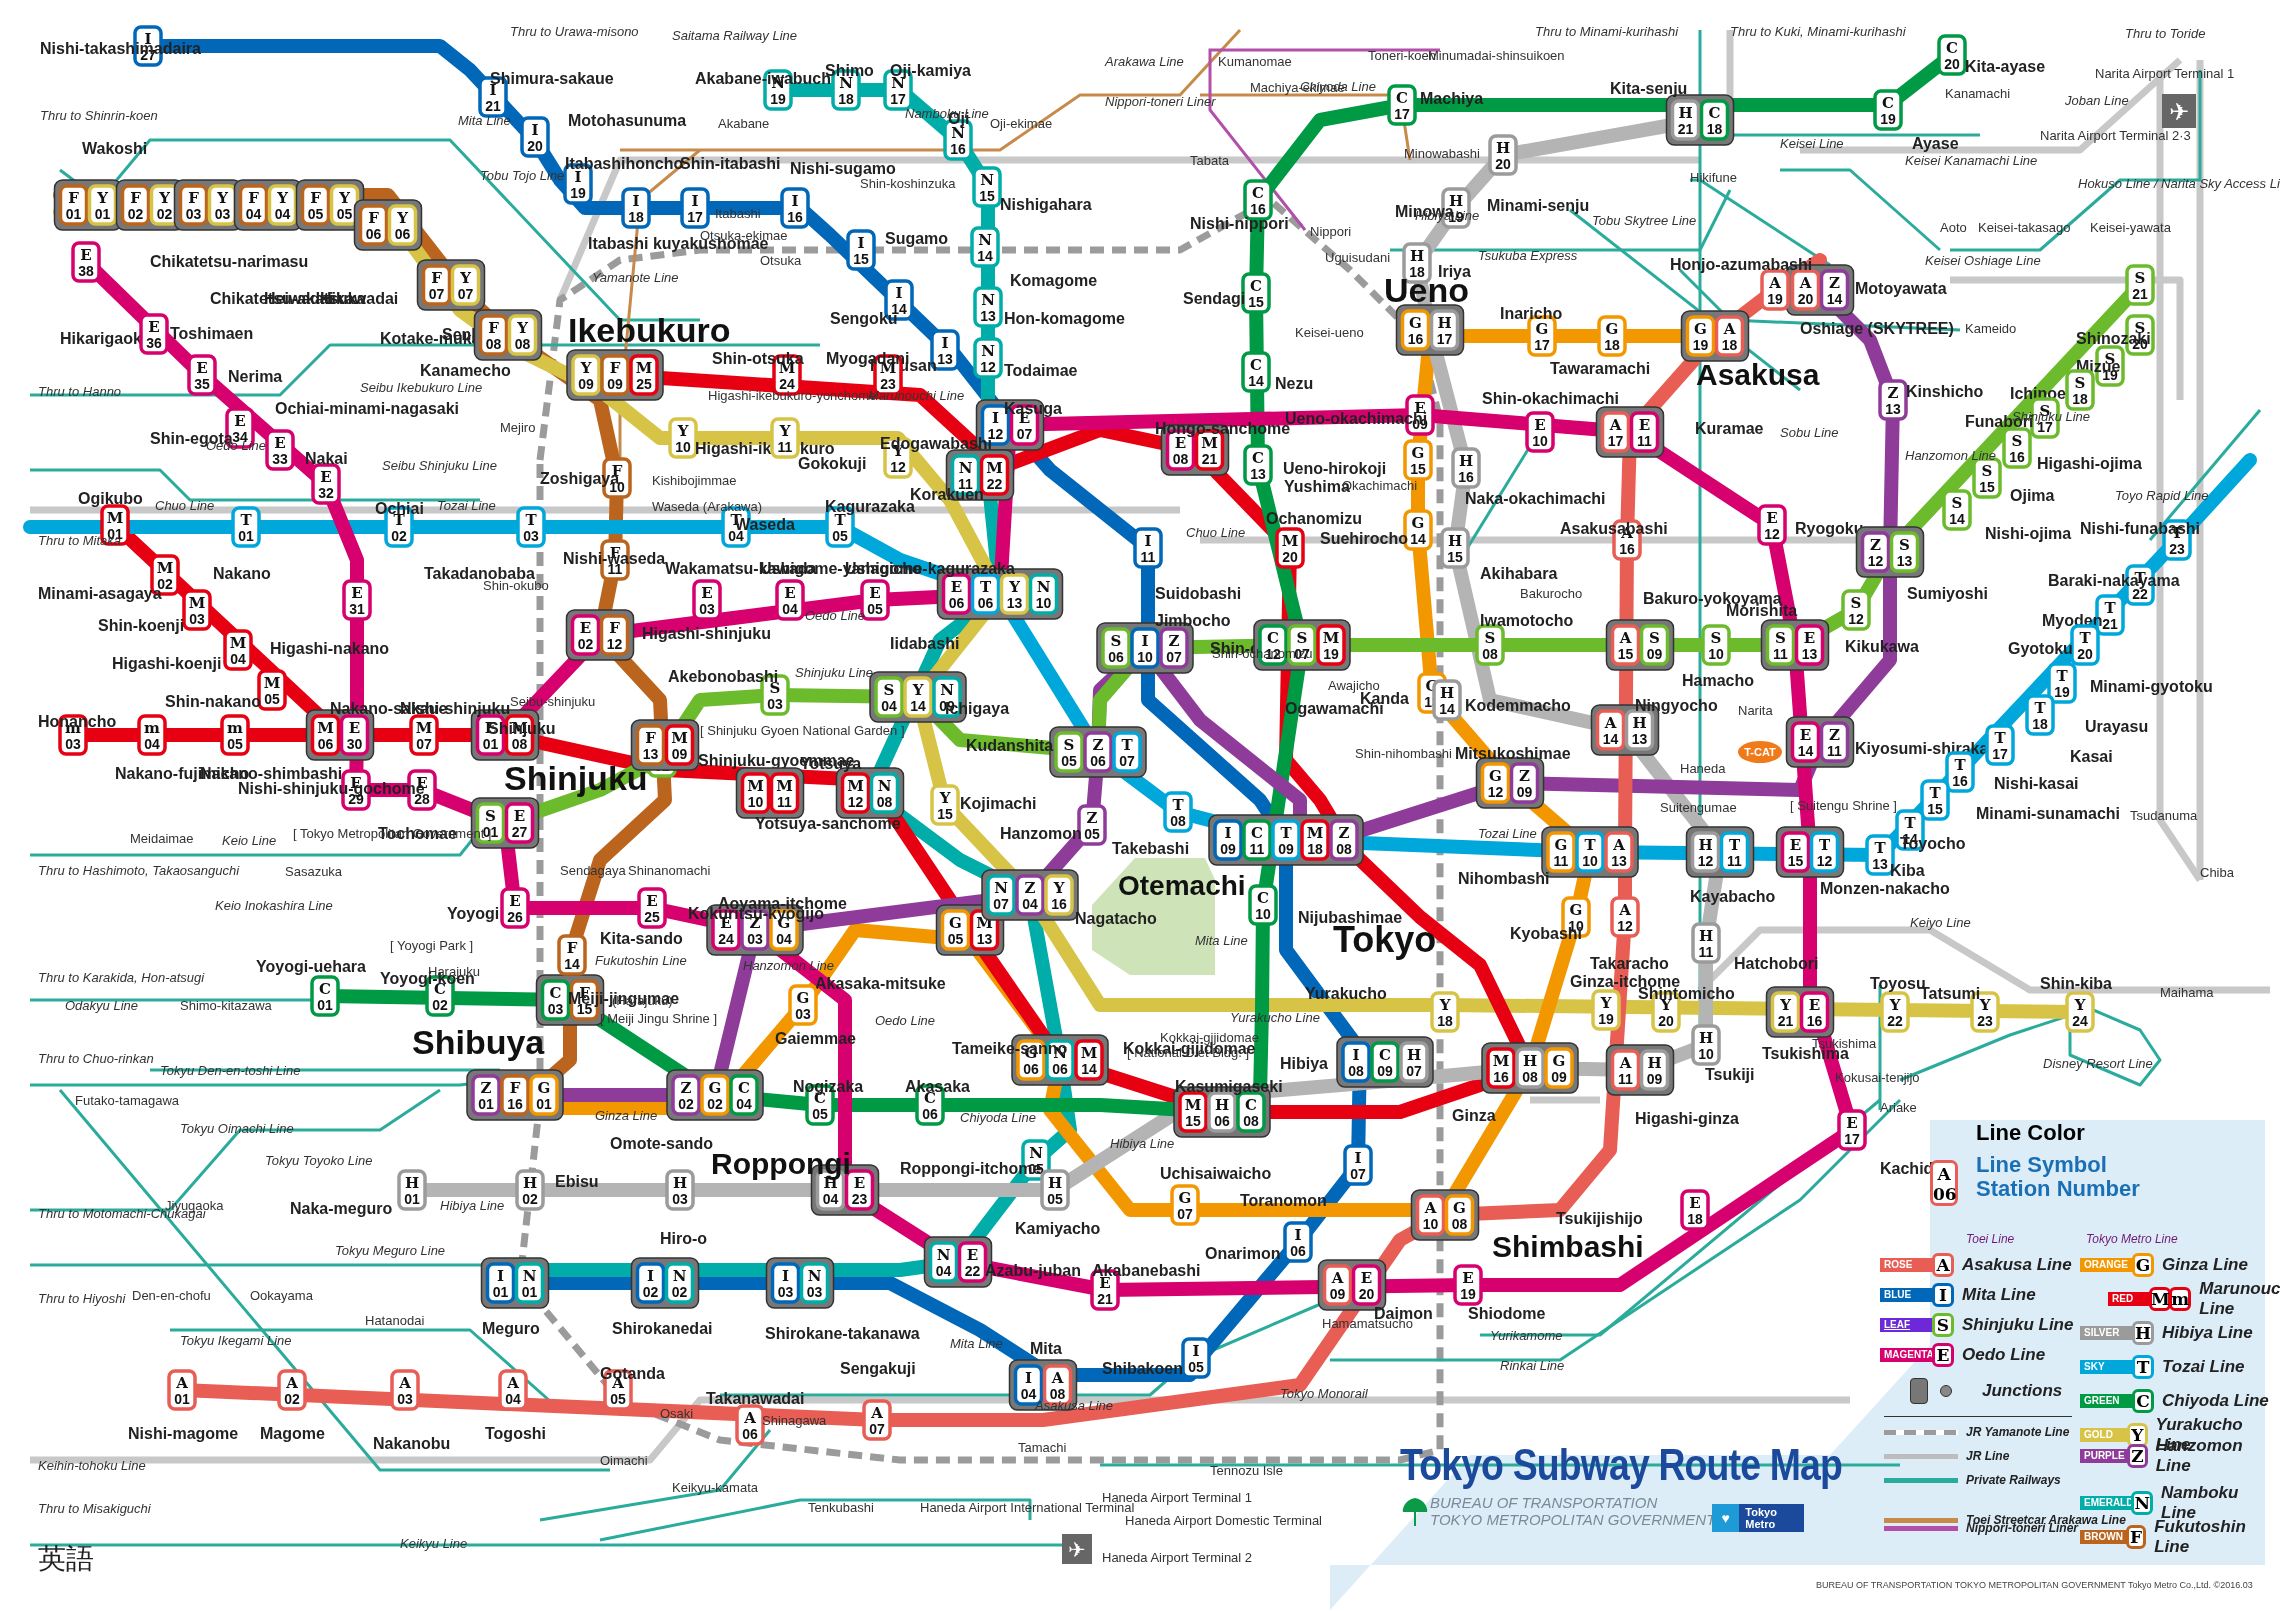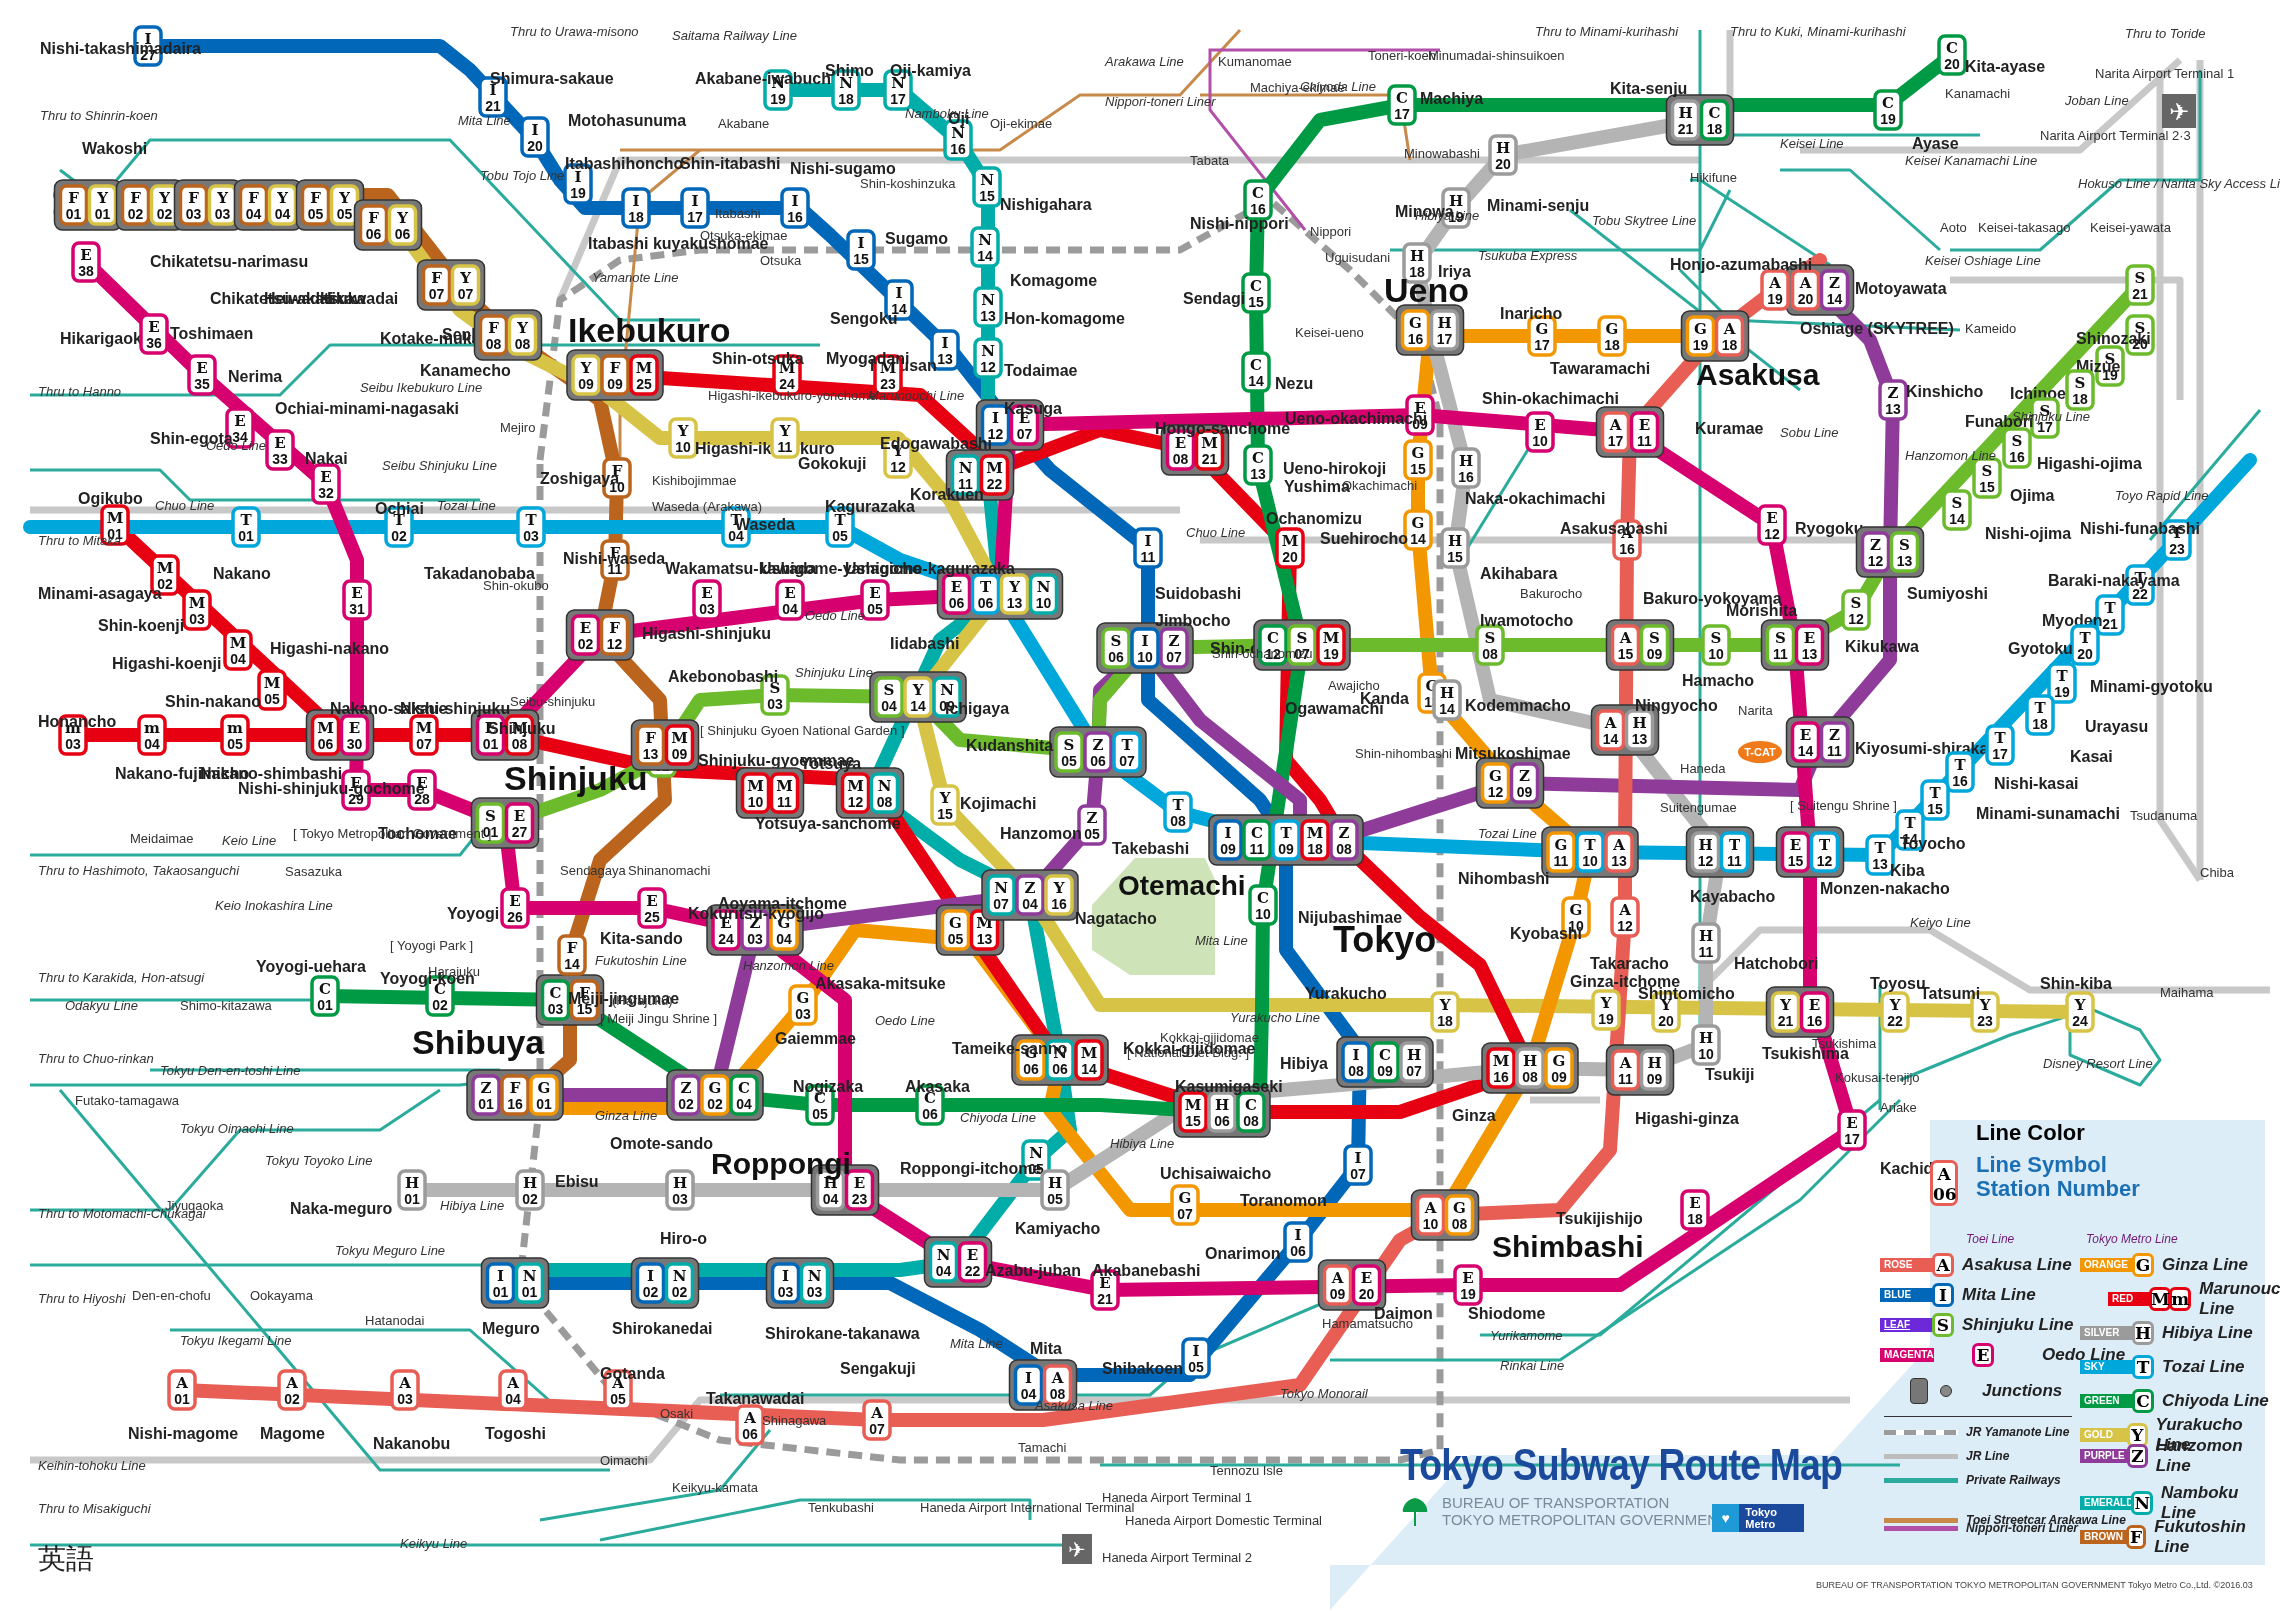--- a/index.html
+++ b/index.html
@@ -4,21 +4,21 @@
 <style>
   html,body{margin:0;padding:0;background:#fff;}
   body{width:2280px;height:1611px;overflow:hidden;position:relative;font-family:"Liberation Sans",sans-serif;}
   #map{position:absolute;left:0;top:0;width:2280px;height:1611px;}
   .stn-name{font-family:"Liberation Sans",sans-serif;font-weight:bold;fill:#222;}
   .minor{font-family:"Liberation Sans",sans-serif;fill:#333;}
   .lbl-italic{font-style:italic;font-family:"Liberation Sans",sans-serif;}
   .legend{position:absolute;left:1880px;top:1120px;width:390px;height:440px;font-family:"Liberation Sans",sans-serif;}
   .title-box{position:absolute;left:1400px;top:1440px;}
   .title-main{font-family:"Liberation Sans",sans-serif;font-weight:bold;font-size:44px;color:#1b4a9c;letter-spacing:-1px;transform:scaleX(0.85);transform-origin:left;white-space:nowrap;}
-  .bureau{display:flex;align-items:center;gap:12px;margin-top:4px;}
+  .bureau{display:flex;align-items:center;margin-top:4px;font-style:italic;}
   .bureau-text{font-family:"Liberation Sans",sans-serif;font-size:15px;color:#7a8a99;line-height:17px;}
   .metro-badge{position:absolute;left:312px;top:64px;width:92px;height:28px;background:#1b4a9c;display:flex;align-items:center;}
   .metro-badge .sq{width:30px;height:28px;background:#1e9ad6;color:#fff;font-size:14px;display:flex;align-items:center;justify-content:center;font-weight:bold;}
   .metro-badge .tx{color:#fff;font-size:11px;font-weight:bold;padding-left:6px;}
   .leg-head{position:absolute;font-weight:bold;font-size:22px;}
   .leg-row{position:absolute;display:flex;align-items:center;height:24px;}
   .leg-bar{width:54px;height:14px;color:#fff;font-size:10px;font-weight:bold;padding-left:4px;line-height:14px;box-sizing:border-box;}
   .leg-sym{width:22px;height:24px;border:3px solid;border-radius:6px;background:#fff;font-family:"DejaVu Serif",serif;font-weight:bold;font-size:17px;display:flex;align-items:center;justify-content:center;box-sizing:border-box;margin-left:-2px;}
   .leg-name{font-style:italic;font-weight:bold;font-size:17px;margin-left:8px;color:#222;}
   .leg-sub{position:absolute;font-style:italic;font-size:12px;color:#701a75;}
@@ -1827,21 +1827,21 @@
       <div class="leg-row" style="left: 0px; top: 163px;">
         <div class="leg-bar" style="background: rgb(0, 103, 185);">BLUE</div>
         <div class="leg-sym" style="border-color: rgb(0, 103, 185);">I</div>
         <div class="leg-name">Mita Line</div>
       </div>
       <div class="leg-row" style="left: 0px; top: 193px;">
         <div class="leg-bar" style="background: #6d28d9; text-decoration: underline;">LEAF</div>
         <div class="leg-sym" style="border-color: rgb(108, 187, 44);">S</div>
         <div class="leg-name">Shinjuku Line</div>
       </div>
-      <div class="leg-row" style="left: 0px; top: 223px; gap: 40px;">
+      <div class="leg-row" style="left: 0px; top: 223px;">
         <div class="leg-bar" style="background: rgb(214, 0, 110);">MAGENTA</div>
         <div class="leg-sym" style="border-color: rgb(214, 0, 110);">E</div>
         <div class="leg-name">Oedo Line</div>
       </div>
     </div>
   <div id="legend-metro">
       <div class="leg-row" style="left: 200px; top: 133px;">
         <div class="leg-bar" style="background: rgb(243, 151, 0);">ORANGE</div>
         <div class="leg-sym" style="border-color: rgb(243, 151, 0);">G</div>
         <div class="leg-name">Ginza Line</div>

